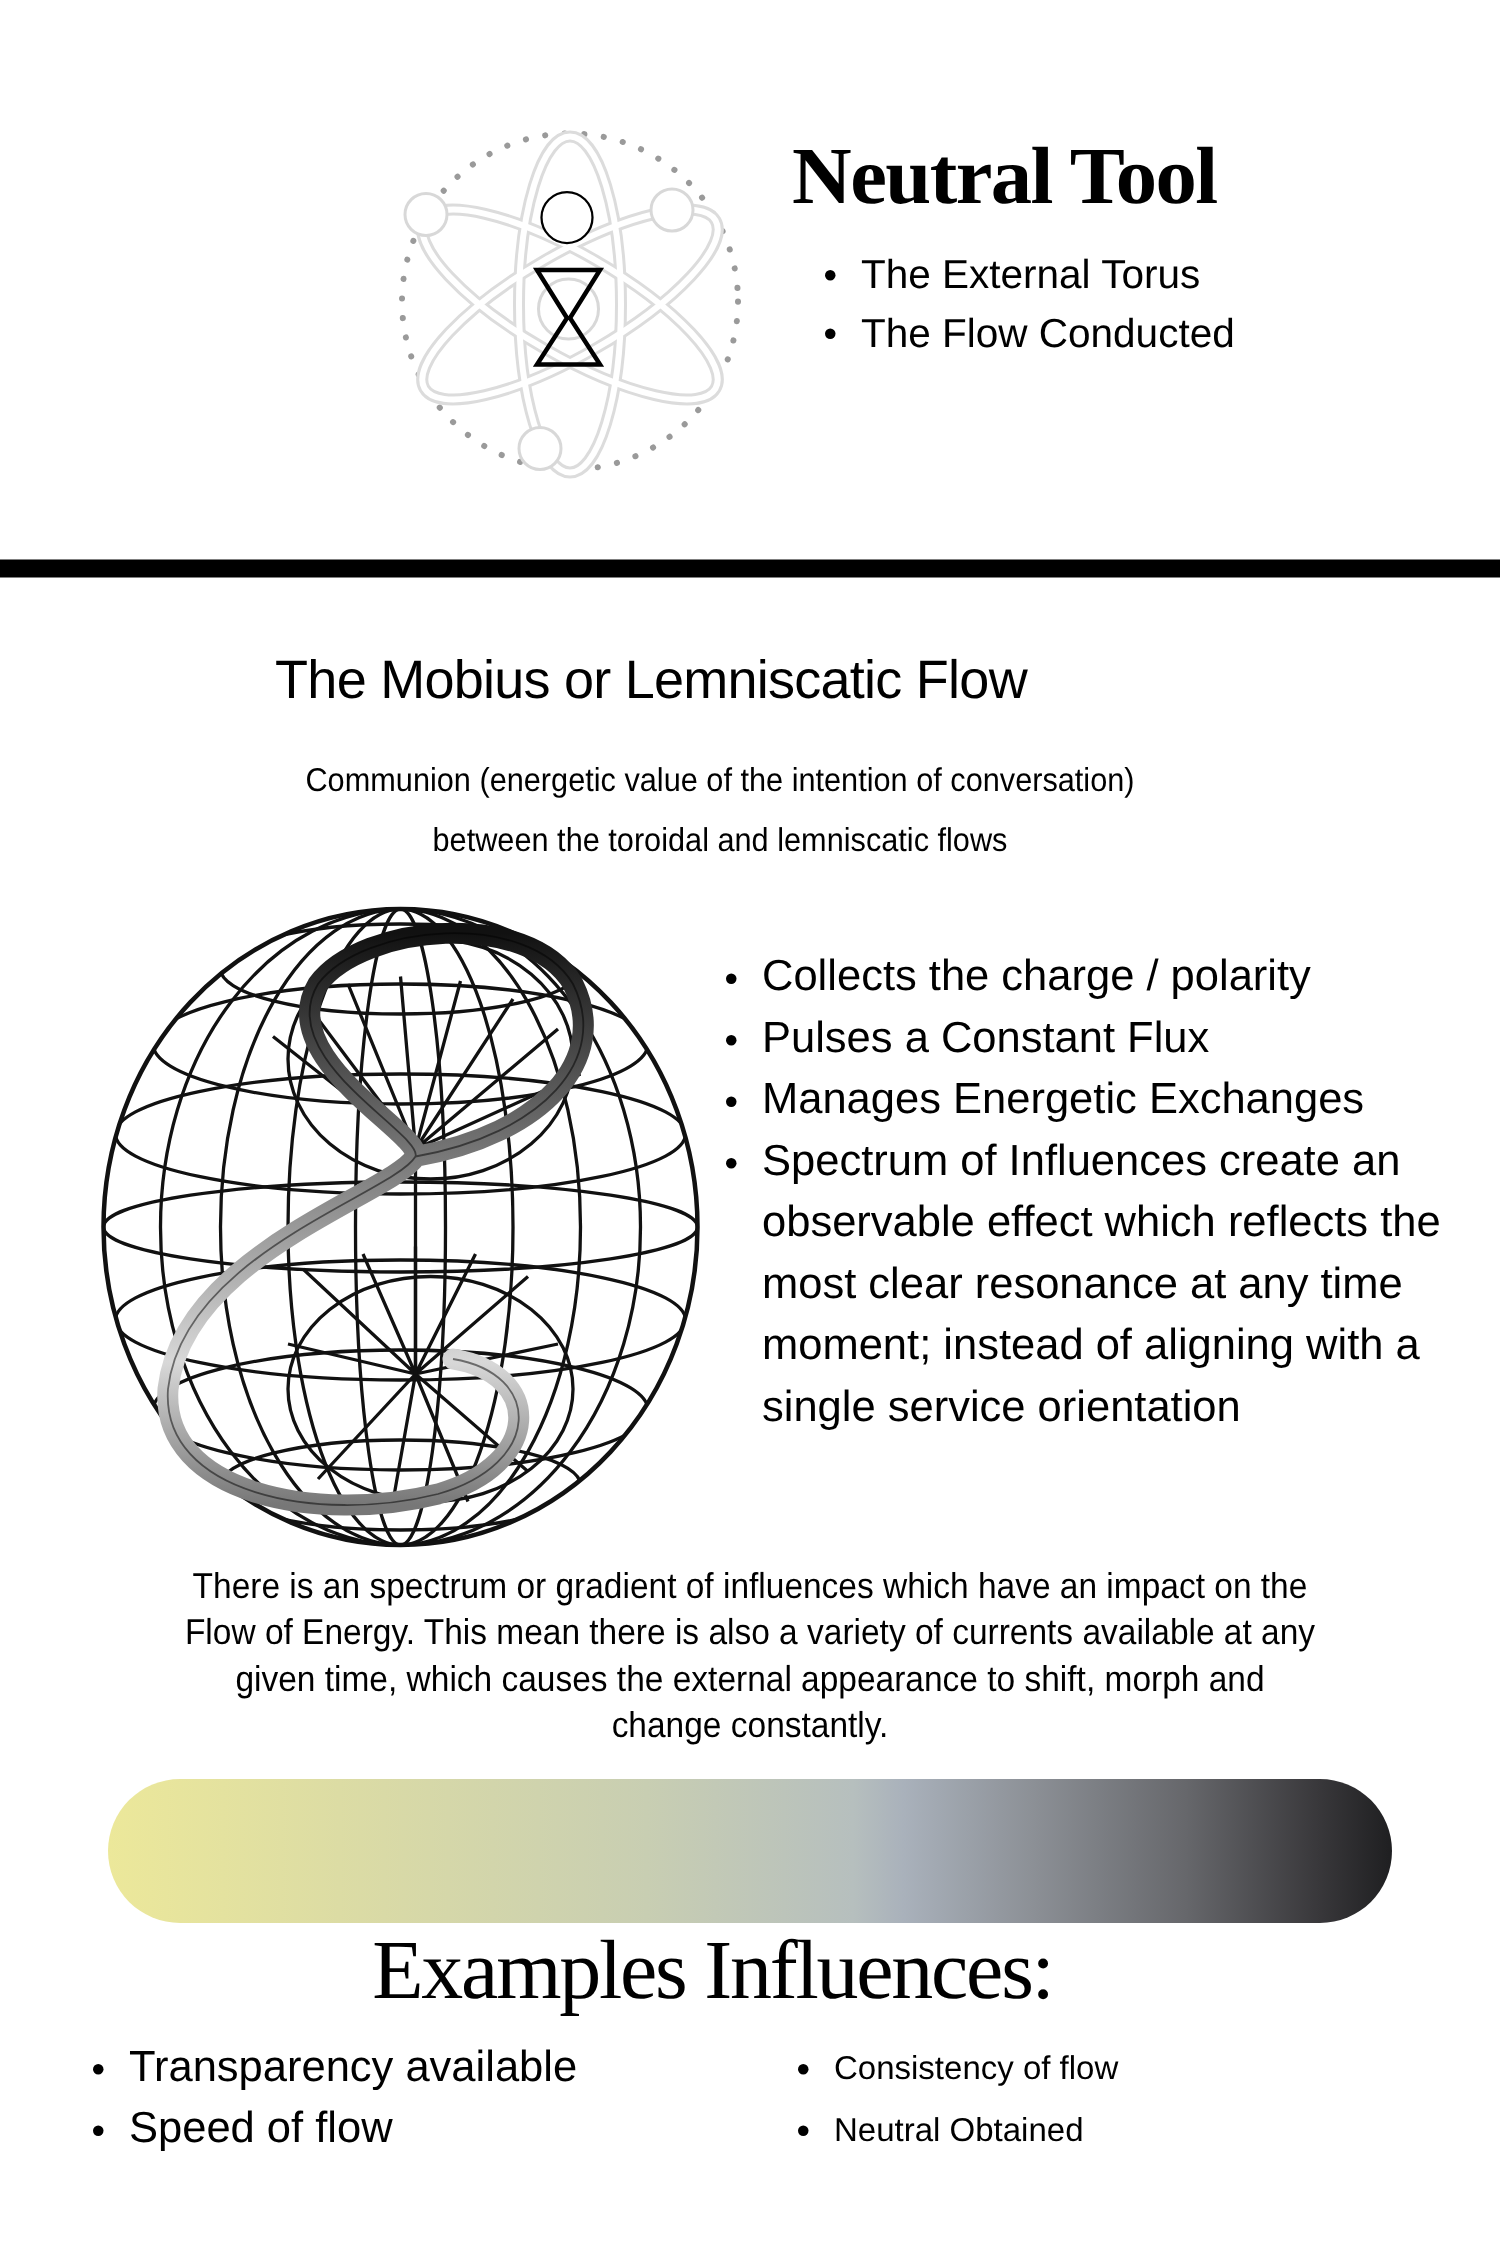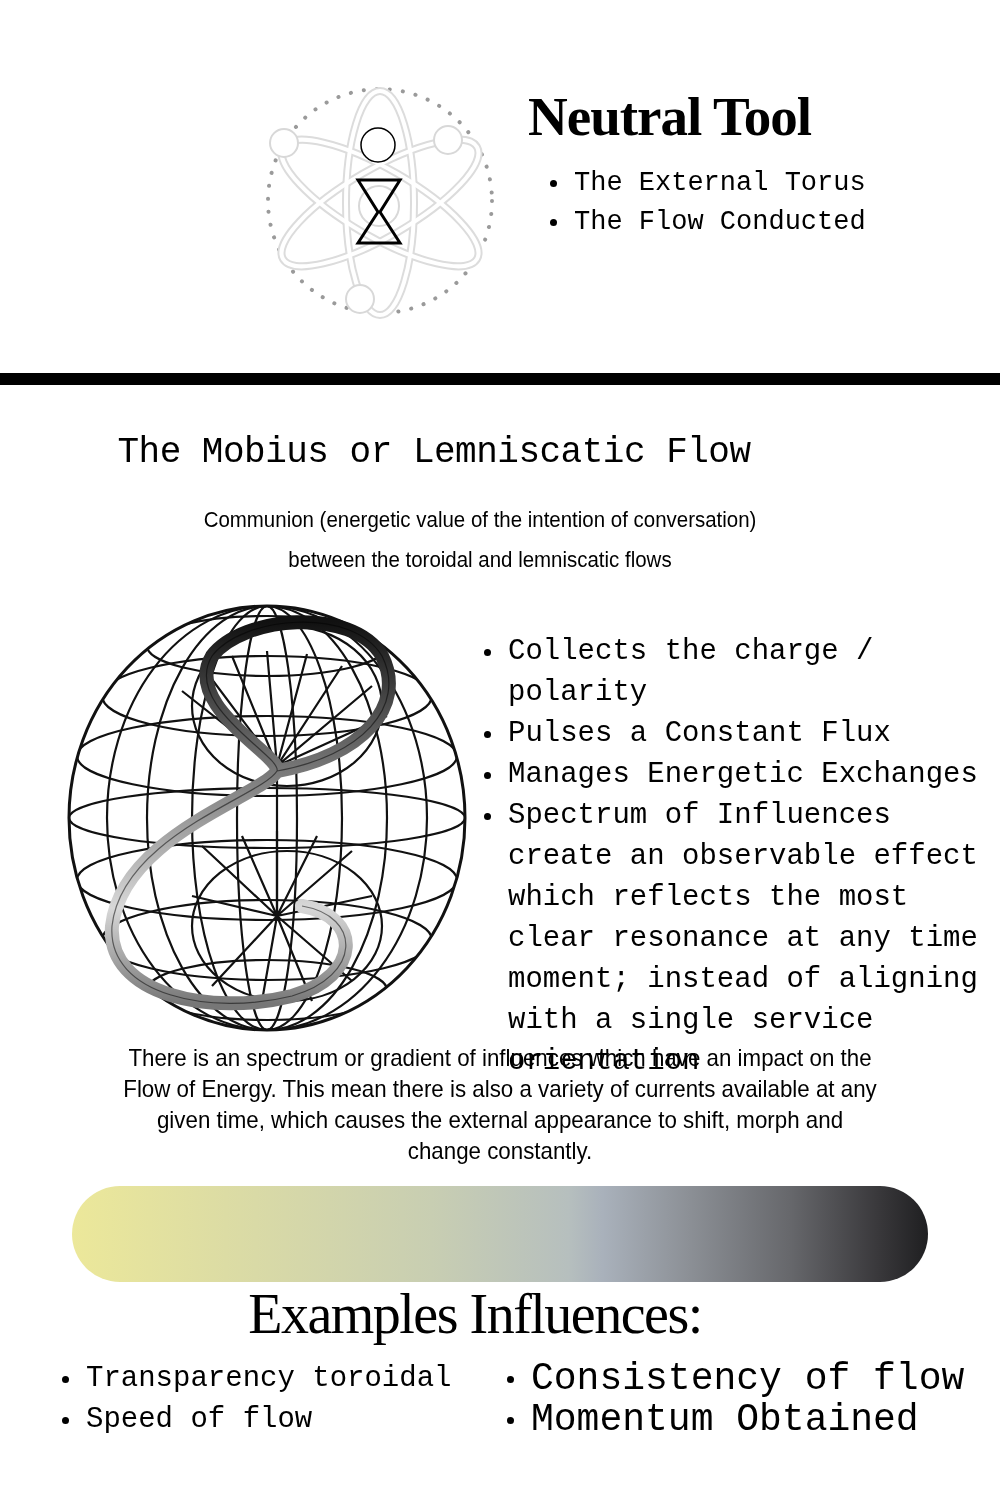--- a/index.html
+++ b/index.html
@@ -1,18 +1,18 @@
 <!DOCTYPE html>
 <html><head>
 <meta charset="utf-8">
 <style>
   html, body { margin: 0; padding: 0; background: #ffffff; }
   body { width: 1000px; height: 1500px; position: relative; overflow: hidden; color: #000; }
   .abs { position: absolute; }
-  .lserif { font-family: Liberation Mono, monospace; }
+  .lserif { font-family: Liberation Sans, sans-serif; }
 
   #logo { left: 262px; top: 78px; width: 240px; height: 250px; }
   #title { left: 528px; top: 86px; font-size: 54px; font-weight: 900; letter-spacing: -1px; font-family: "Liberation Serif", serif; transform: scaleX(1.02); transform-origin: left; }
   ul { margin: 0; padding: 0; list-style: none; }
   li.b { position: relative; padding-left: 34px; }
   li.b::before { content: ""; position: absolute; left: 10px; width: 7px; height: 7px; border-radius: 50%; background: #000; }
 
   #top-list { left: 540px; top: 164px; font-size: 27px; line-height: 38.5px; }
   #top-list li.b::before { top: 16px; }
 
@@ -27,21 +27,21 @@
   #mid-list li.b::before { top: 18px; }
 
   #para { left: 90px; width: 820px; top: 1042px; text-align: center; font-size: 24px; line-height: 31px; font-family: "Liberation Sans", sans-serif; transform: scaleX(0.93); }
 
   #spectrum { left: 72px; top: 1186px; width: 856px; height: 96px; border-radius: 48px;
     background: linear-gradient(90deg, #ece89a 0%, #dcdca4 18%, #c8ceb2 42%, #b6bfbe 58%, #a9b1bb 62%, #8c9096 72%, #66676b 84%, #3a393c 94%, #1f1f21 100%); }
 
   #ex-title { left: 0; width: 950px; top: 1282px; text-align: center; font-size: 56px; font-weight: 400; letter-spacing: -1.5px; font-family: "Liberation Serif", serif; }
 
   #ex-left { left: 52px; top: 1358px; font-size: 29px; line-height: 41px; }
-  #ex-right { left: 497px; top: 1358px; font-size: 38px; line-height: 41px; }
+  #ex-right { left: 522px; top: 1358px; font-size: 22px; line-height: 41px; }
   #ex-left li.b::before, #ex-right li.b::before { top: 18px; }
 </style>
 </head>
 <body>
 
 <div id="logo" class="abs">
   <svg width="240" height="250" viewBox="0 0 240 250">
     <circle cx="118" cy="123" r="112" fill="none" stroke="#9a9a9a" stroke-width="4" stroke-dasharray="0.1 13" stroke-linecap="round"></circle>
     <g fill="none" stroke="#dcdcdc" stroke-width="8">
       <ellipse cx="118" cy="125" rx="34" ry="112"></ellipse>
@@ -128,20 +128,20 @@
   <li class="b">Spectrum of Influences create an observable effect which reflects the most clear resonance at any time moment; instead of aligning with a single service orientation</li>
 </ul>
 
 <div id="para" class="abs">There is an spectrum or gradient of influences which have an impact on the Flow of Energy. This mean there is also a variety of currents available at any given time, which causes the external appearance to shift, morph and change constantly.</div>
 
 <div id="spectrum" class="abs"></div>
 
 <div id="ex-title" class="abs">Examples Influences:</div>
 
 <ul id="ex-left" class="abs lserif">
-  <li class="b">Transparency toroidal</li>
+  <li class="b">Transparency available</li>
   <li class="b">Speed of flow</li>
 </ul>
 
 <ul id="ex-right" class="abs lserif">
   <li class="b">Consistency of flow</li>
-  <li class="b">Momentum Obtained</li>
+  <li class="b">Neutral Obtained</li>
 </ul>
 
 </body></html>

